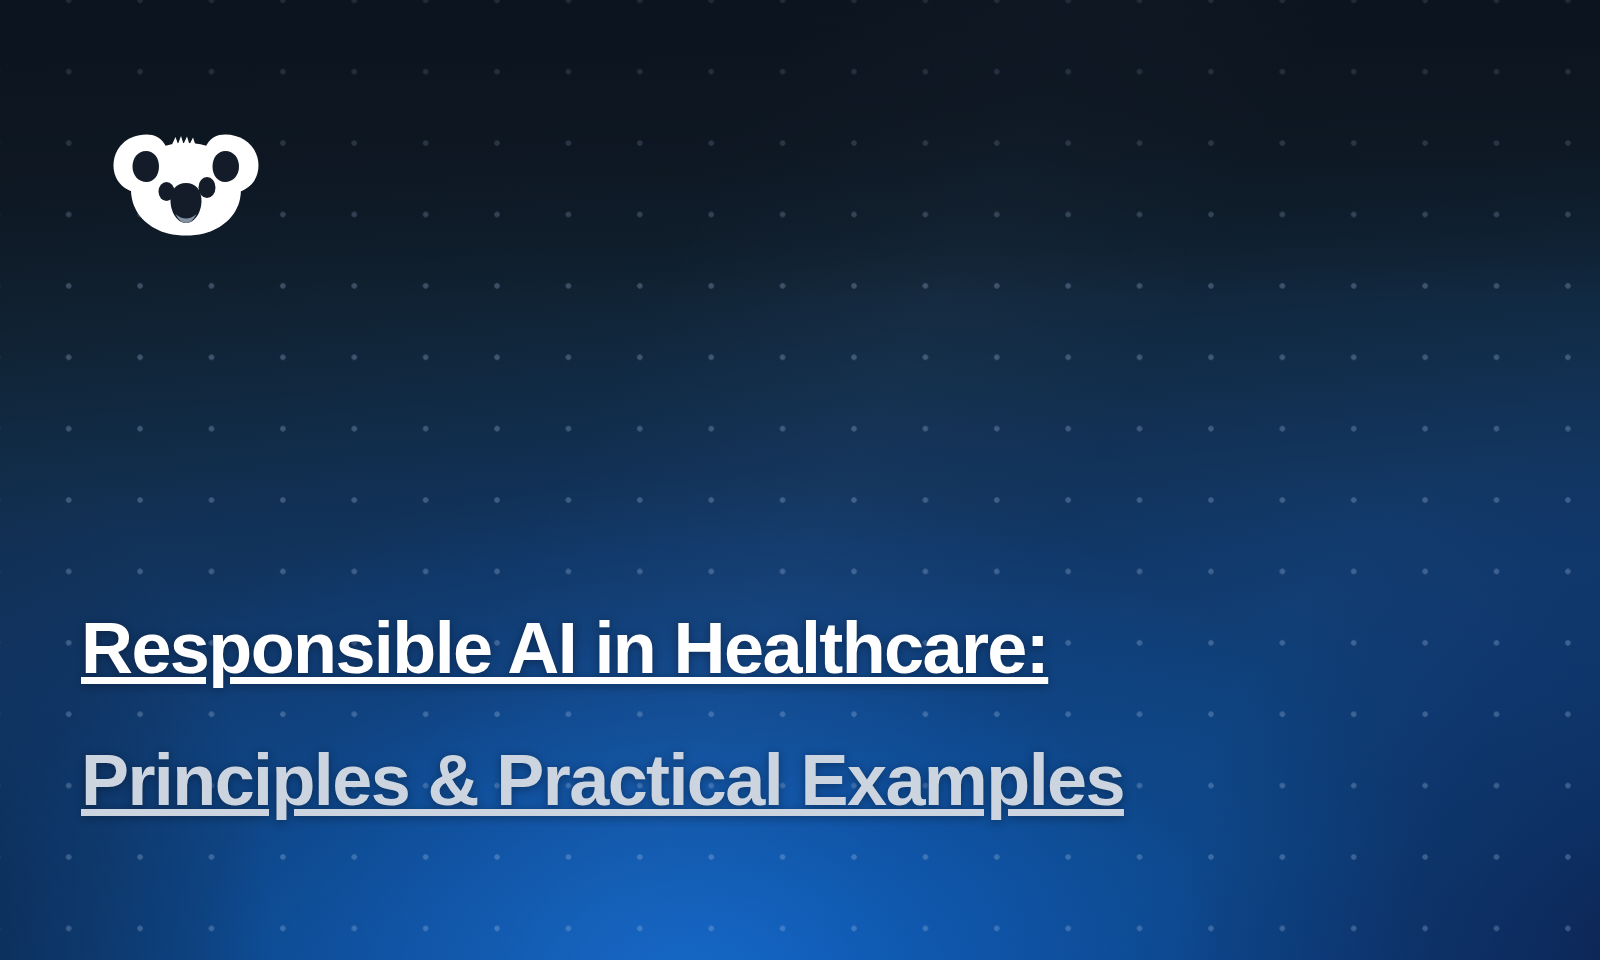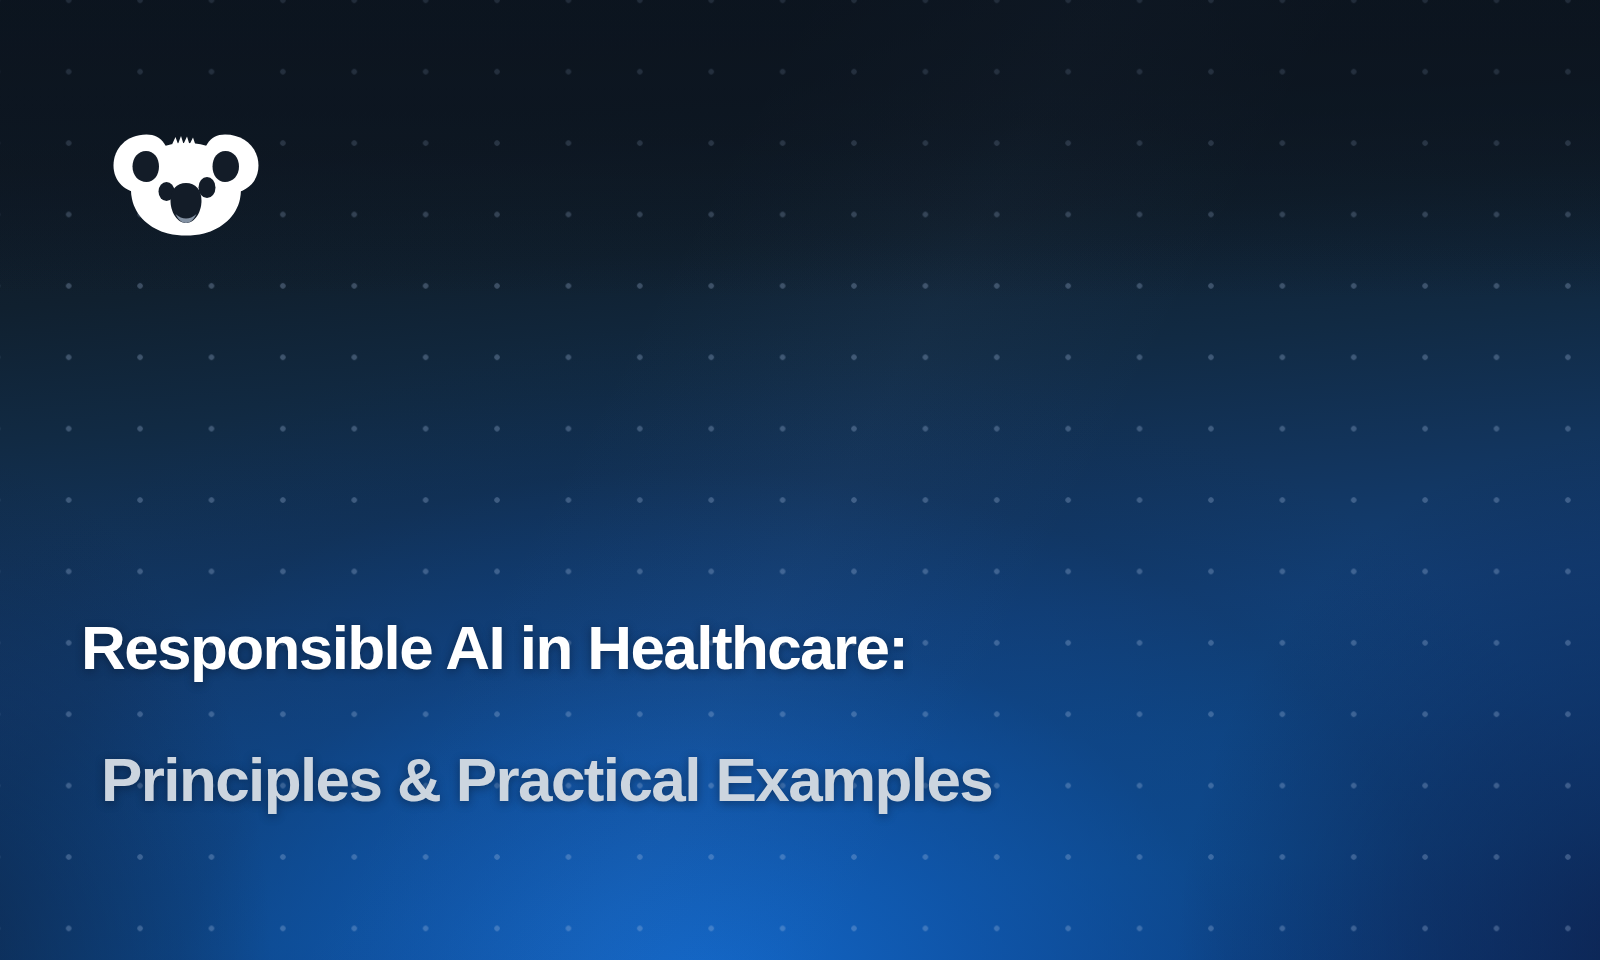--- a/index.html
+++ b/index.html
@@ -124,30 +124,31 @@
 
   
   .title-block {
     position: absolute;
     left: 81px;
     top: 582px;
     width: 1500px;
   }
 
   .title-line {
-    font-size: 62px;
+    font-size: 72px;
     line-height: 132px;
     letter-spacing: -1.6px;
     font-weight: 700;
     white-space: nowrap;
     text-shadow: 0 2px 10px rgba(4,12,26,0.42);
+    text-decoration: underline;
   }
 
   .title-line-1 { color: #ffffff; }
-  .title-line-2 { color: #ccd5df; margin-left: 20px; }
+  .title-line-2 { color: #ccd5df; }
 </style>
 </head>
 <body>
 
 <div id="slide">
 
   <div class="bg-base"></div>
   <div class="bg-glow-main"></div>
   <div class="bg-glow-edge-left"></div>
   <div class="bg-glow-edge-right"></div>

